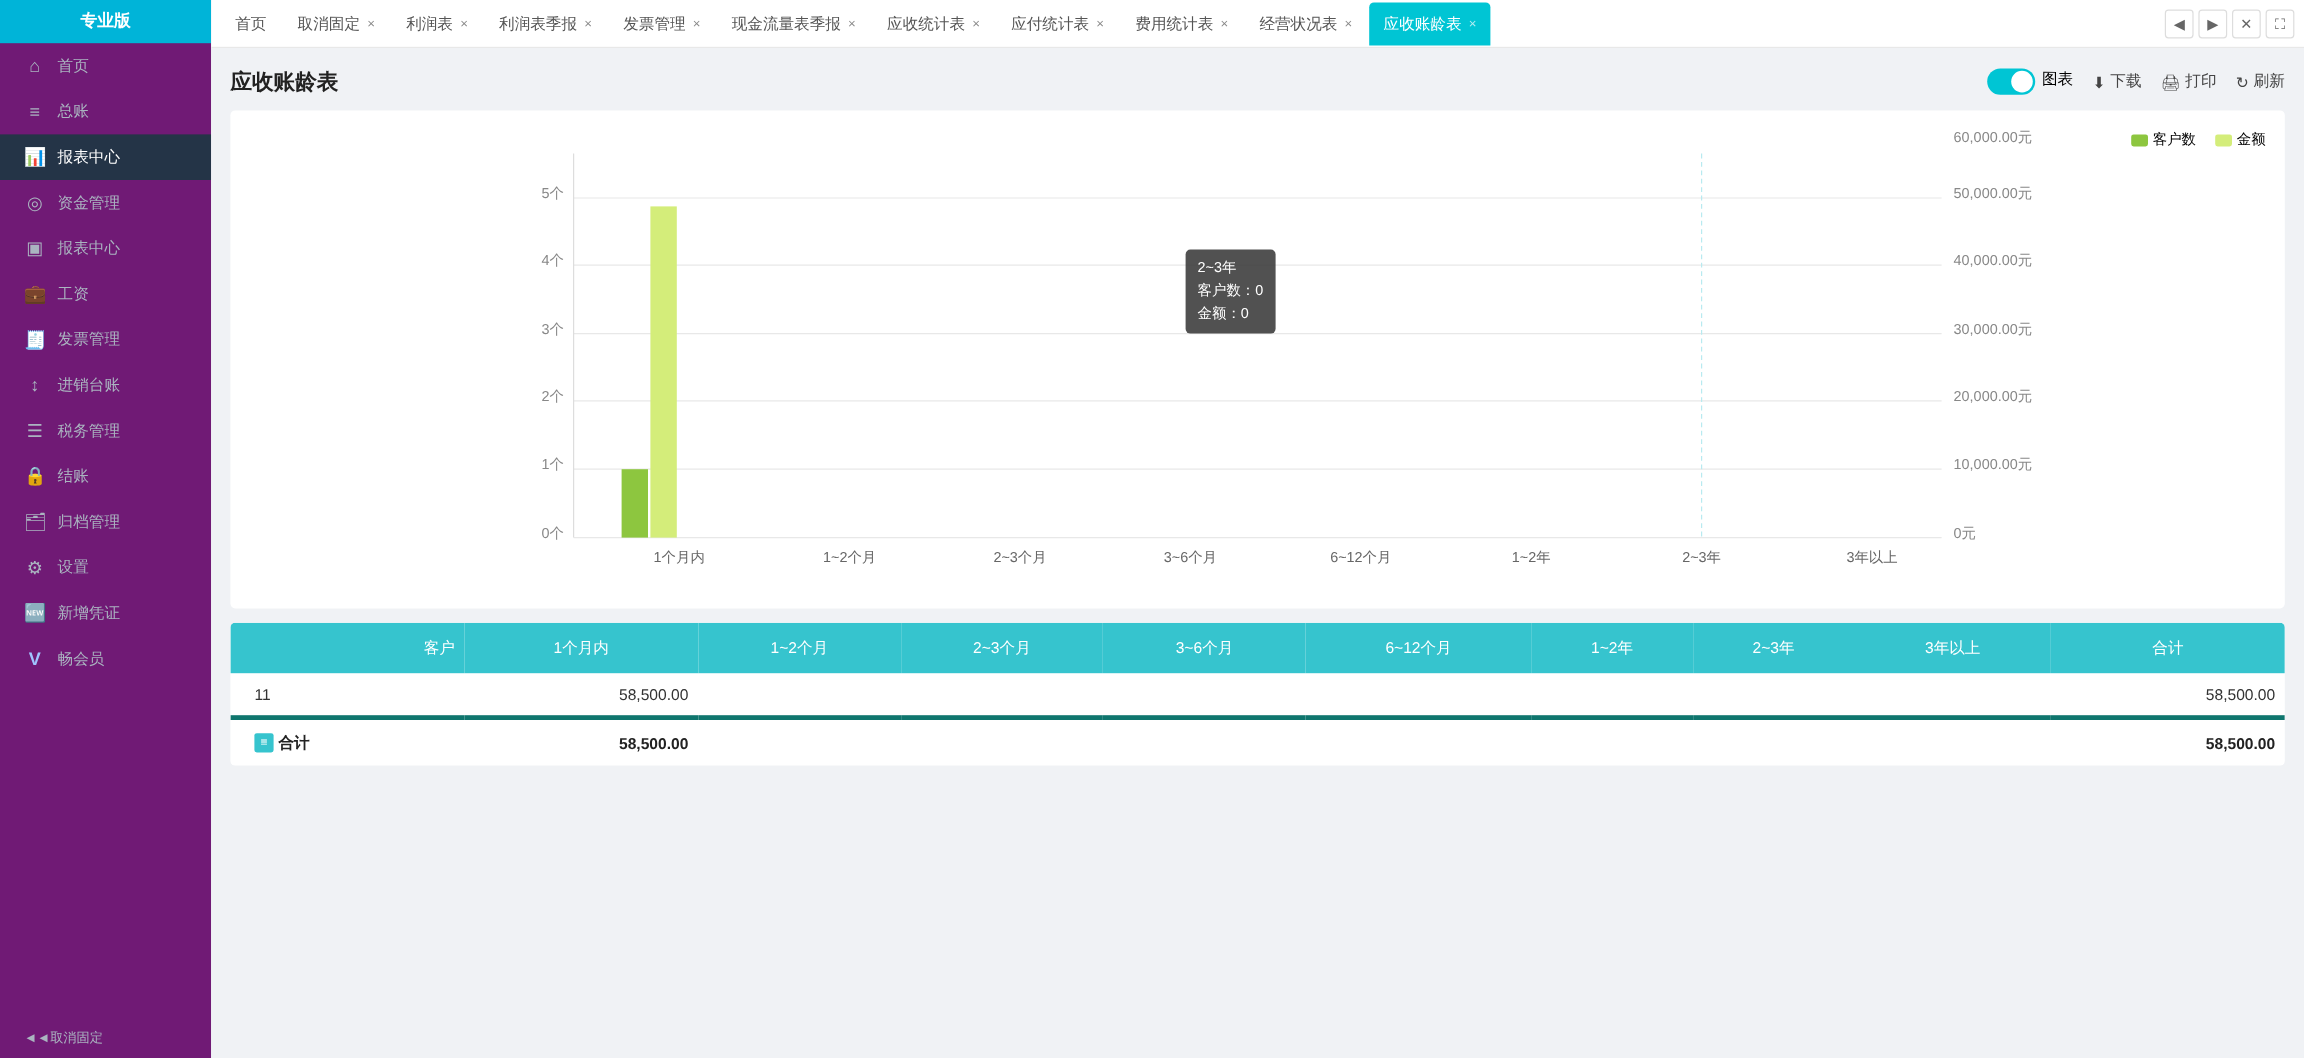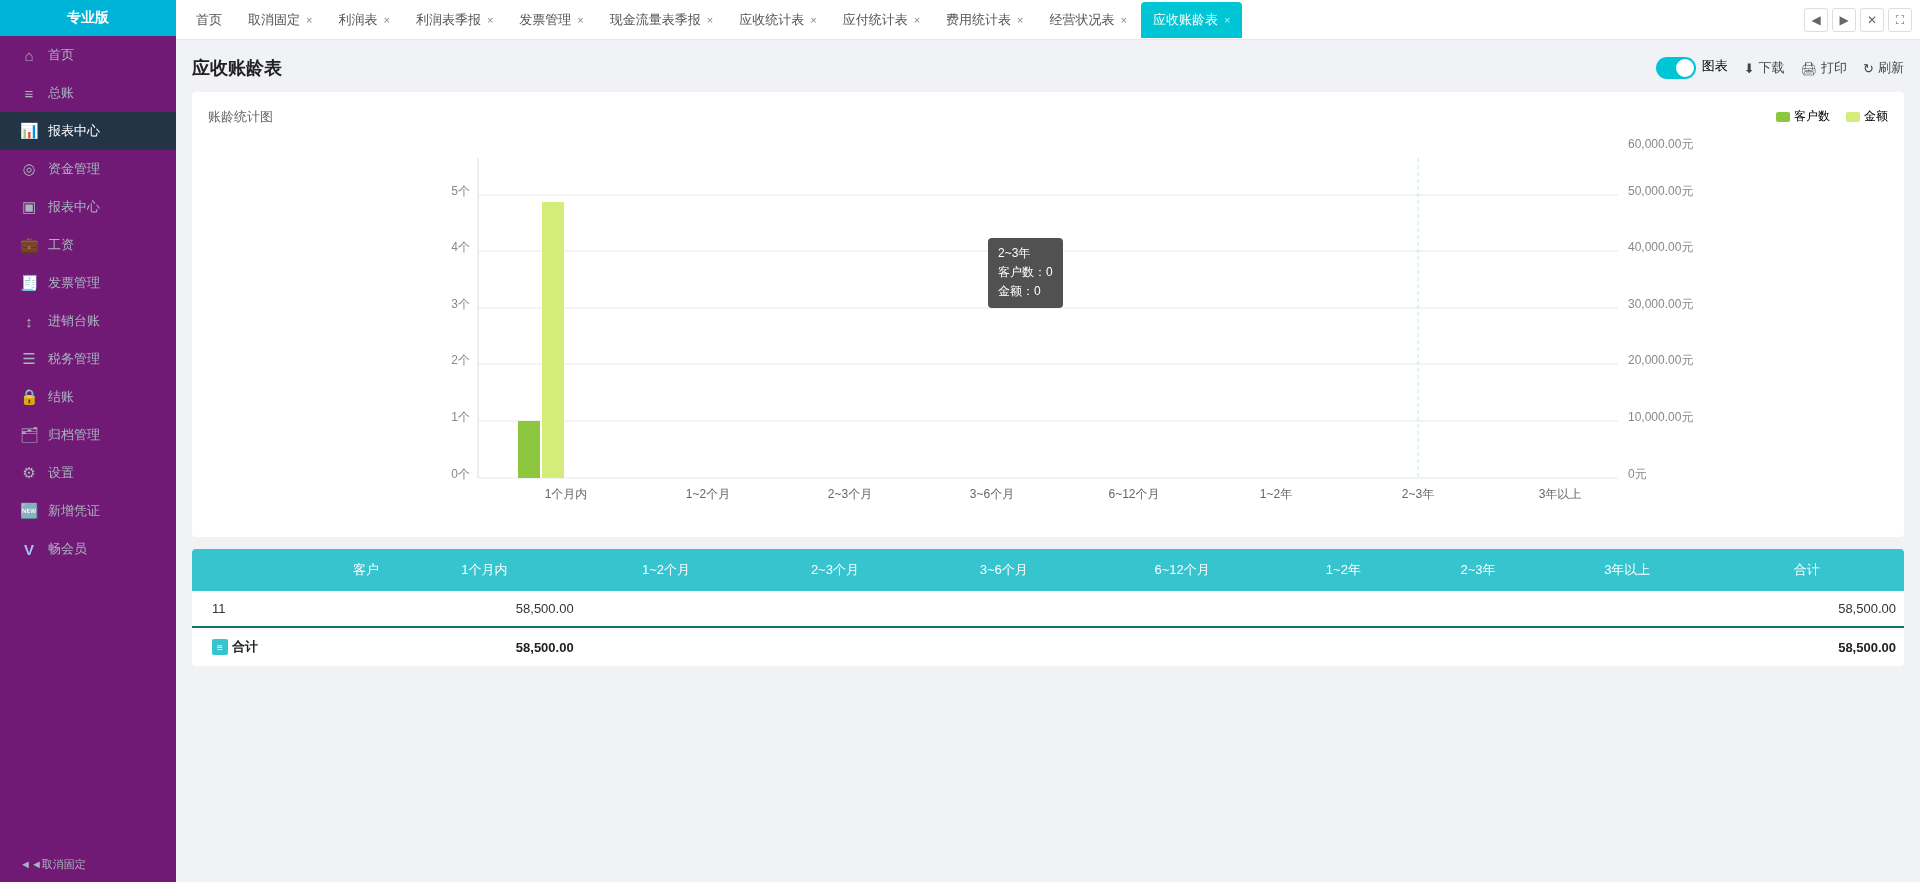--- a/index.html
+++ b/index.html
@@ -227,21 +227,21 @@
       background: #36c4ce;
       color: white;
     }
     .data-table thead th {
       padding: 12px 8px;
       font-weight: normal;
       font-size: 13px;
       text-align: center;
     }
     .data-table thead th:first-child { text-align: right; }
-    .data-table tbody tr { border-bottom: 2px solid #0f766e; }
+    .data-table tbody tr { border-bottom: 4px solid #0f766e; }
     .data-table tbody td {
       padding: 10px 8px;
       font-size: 13px;
       text-align: right;
       color: #333;
     }
     .data-table tbody td:first-child { text-align: left; padding-left: 20px; }
     .data-table tfoot tr { border-top: 2px solid #e8e8e8; }
     .data-table tfoot td {
       padding: 10px 8px;
@@ -411,21 +411,20 @@
           <span>打印</span>
         </div>
         <div class="action-btn">
           <span>↻</span>
           <span>刷新</span>
         </div>
       </div>
     </div>
 
     <div class="chart-container">
-      <div class="chart-title">账龄统计图</div>
       <div class="chart-legend">
         <div class="legend-item">
           <div class="legend-color" style="background:#8dc63f;"></div>
           <span>客户数</span>
         </div>
         <div class="legend-item">
           <div class="legend-color" style="background:#d4ed7a;"></div>
           <span>金额</span>
         </div>
       </div>

